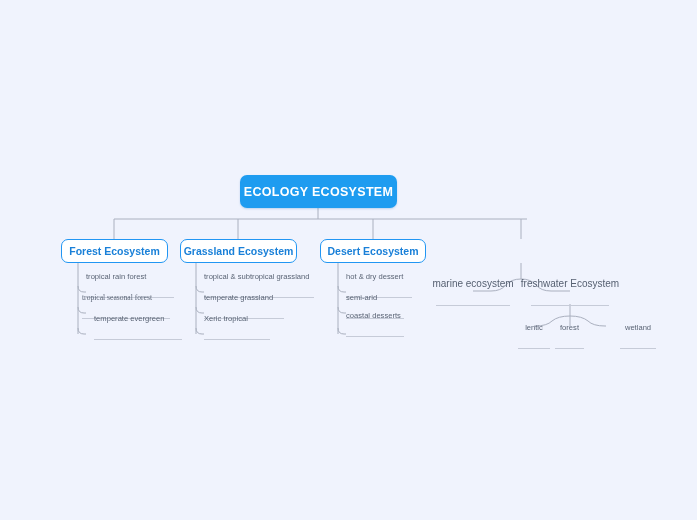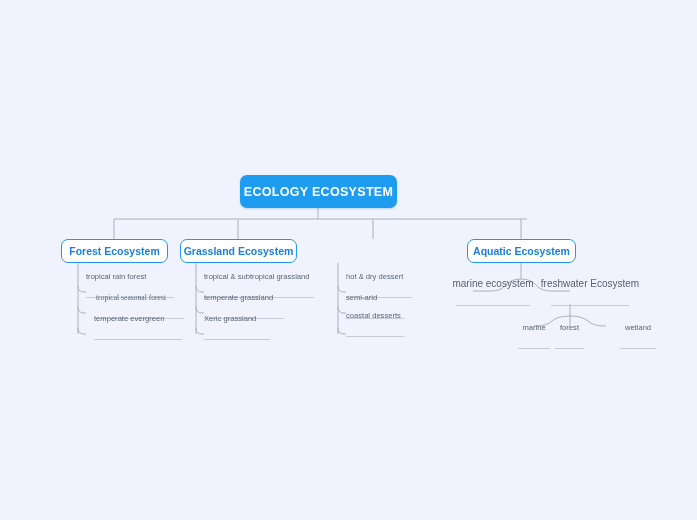--- a/index.html
+++ b/index.html
@@ -74,21 +74,20 @@
     justify-content: flex-start;
     padding-bottom: 16px;
     border-bottom: 1px solid #c6cbd8;
   }
   .node-leaf.centered {
     justify-content: center;
   }
   .node-leaf.mid {
     font-size: 10px;
     color: #555f70;
-    margin-left: 20px;
   }
 </style>
 </head>
 <body>
 
 <div id="mindmap-canvas">
 
   <svg id="connector-layer" viewBox="0 0 697 520" width="697" height="520">
     <g fill="none" stroke="#aab0bf" stroke-width="1">
 
@@ -133,43 +132,43 @@
   </div>
 
   <div class="node node-branch" style="left:61px; top:239px; width:107px; height:24px;">
     <span>Forest Ecosystem</span>
   </div>
 
   <div class="node node-branch" style="left:180px; top:239px; width:117px; height:24px;">
     <span>Grassland Ecosystem</span>
   </div>
 
+  <div class="node node-branch" style="left:320px; top:239px; width:106px; height:24px;">
+    <span>Desert Ecosystem</span>
+  </div>
 
-  <div class="node node-branch" style="left:467px; top:239px; width:109px; height:24px;">
-    <span>Aquatic Ecosystem</span>
-  </div>
 
   <div class="node node-leaf" style="left:86px; top:281px; width:88px; height:12px;">
     <span>tropical rain forest</span>
   </div>
-  <div class="node node-leaf" style="left:96px; top:302px; width:88px; height:12px;font-family:Liberation Serif, serif;">
+  <div class="node node-leaf" style="left:82px; top:302px; width:88px; height:12px;font-family:Liberation Serif, serif;">
     <span>tropical seasonal forest</span>
   </div>
   <div class="node node-leaf" style="left:94px; top:323px; width:88px; height:12px;">
     <span>temperate evergreen</span>
   </div>
 
   <div class="node node-leaf" style="left:204px; top:281px; width:110px; height:12px;">
     <span>tropical &amp; subtropical grassland</span>
   </div>
   <div class="node node-leaf" style="left:204px; top:302px; width:80px; height:12px;">
     <span>temperate grassland</span>
   </div>
   <div class="node node-leaf" style="left:204px; top:323px; width:66px; height:12px;">
-    <span>Xeric grassland</span>
+    <span>Xeric tropical</span>
   </div>
 
   <div class="node node-leaf" style="left:346px; top:281px; width:66px; height:12px;">
     <span>hot &amp; dry dessert</span>
   </div>
   <div class="node node-leaf" style="left:346px; top:302px; width:58px; height:12px;">
     <span>semi-arid</span>
   </div>
   <div class="node node-leaf" style="left:346px; top:320px; width:58px; height:12px;">
     <span>coastal desserts</span>
@@ -177,21 +176,21 @@
 
   <div class="node node-leaf mid centered" style="left:436px; top:289px; width:74px; height:13px;">
     <span>marine ecosystem</span>
   </div>
 
   <div class="node node-leaf mid centered" style="left:531px; top:289px; width:78px; height:13px;">
     <span>freshwater Ecosystem</span>
   </div>
 
   <div class="node node-leaf centered" style="left:518px; top:332px; width:32px; height:12px;">
-    <span>marine</span>
+    <span>lentic</span>
   </div>
   <div class="node node-leaf centered" style="left:555px; top:332px; width:29px; height:12px;">
     <span>forest</span>
   </div>
   <div class="node node-leaf centered" style="left:589px; top:332px; width:36px; height:12px;margin-left:31px;">
     <span>wetland</span>
   </div>
 
 </div>
 

